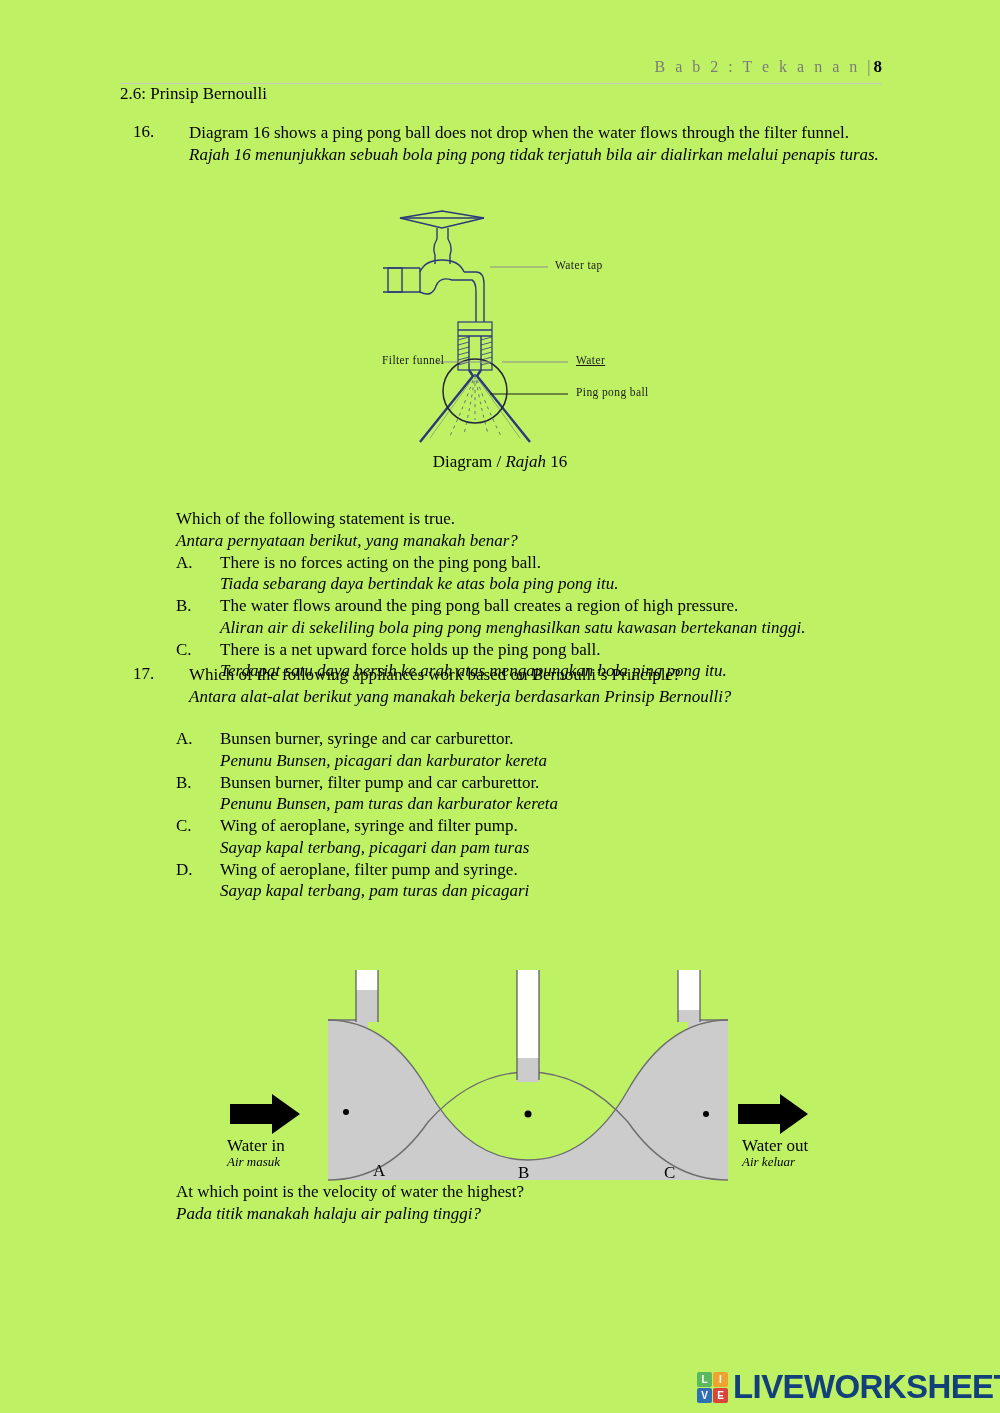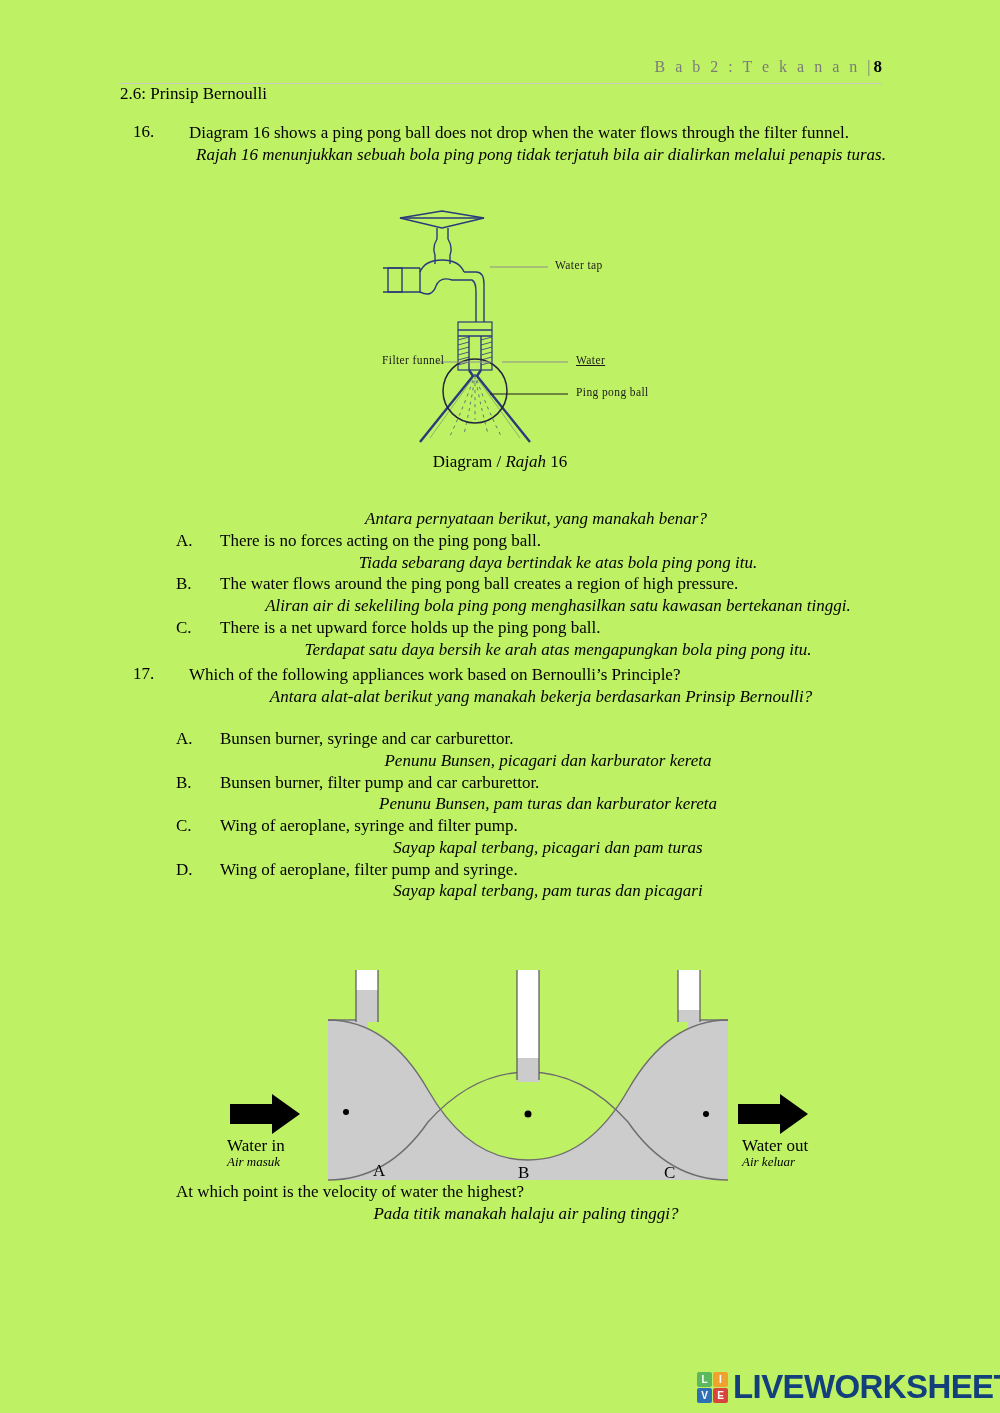--- a/index.html
+++ b/index.html
@@ -58,21 +58,21 @@
     top: 0;
     width: 46px;
     text-align: left;
     font-size: 17px;
   }
   .q-body {
     margin-left: 56px;
     font-size: 17px;
     line-height: 1.28;
   }
-  .it { font-style: italic; text-align: center; }
+  .it { font-style: italic; }
 
   
   .opt-row {
     position: relative;
     padding-left: 44px;
     font-size: 17px;
     line-height: 1.28;
   }
   .opt-letter {
     position: absolute;
@@ -245,20 +245,21 @@
     <div class="d16-label" style="left:2px; top:148px;">Filter funnel</div>
     <div class="d16-label" style="left:196px; top:148px;text-decoration:underline;">Water</div>
     <div class="d16-label" style="left:196px; top:180px;">Ping pong ball</div>
   </div>
 
   <div class="caption16">
     <span>Diagram / </span><span class="it">Rajah</span><span> 16</span>
   </div>
 
   <div class="q-block" style="top:508px; left:176px; width:720px;">
+    <div style="font-size:17px; line-height:1.28;">Which of the following statement is true.</div>
     <div class="it" style="font-size:17px; line-height:1.28;">Antara pernyataan berikut, yang manakah benar?</div>
 
     <div class="opt-row">
       <span class="opt-letter">A.</span>
       <span>There is no forces acting on the ping pong ball.</span>
     </div>
     <div class="opt-row it">
       <span>Tiada sebarang daya bertindak ke atas bola ping pong itu.</span>
     </div>
 

